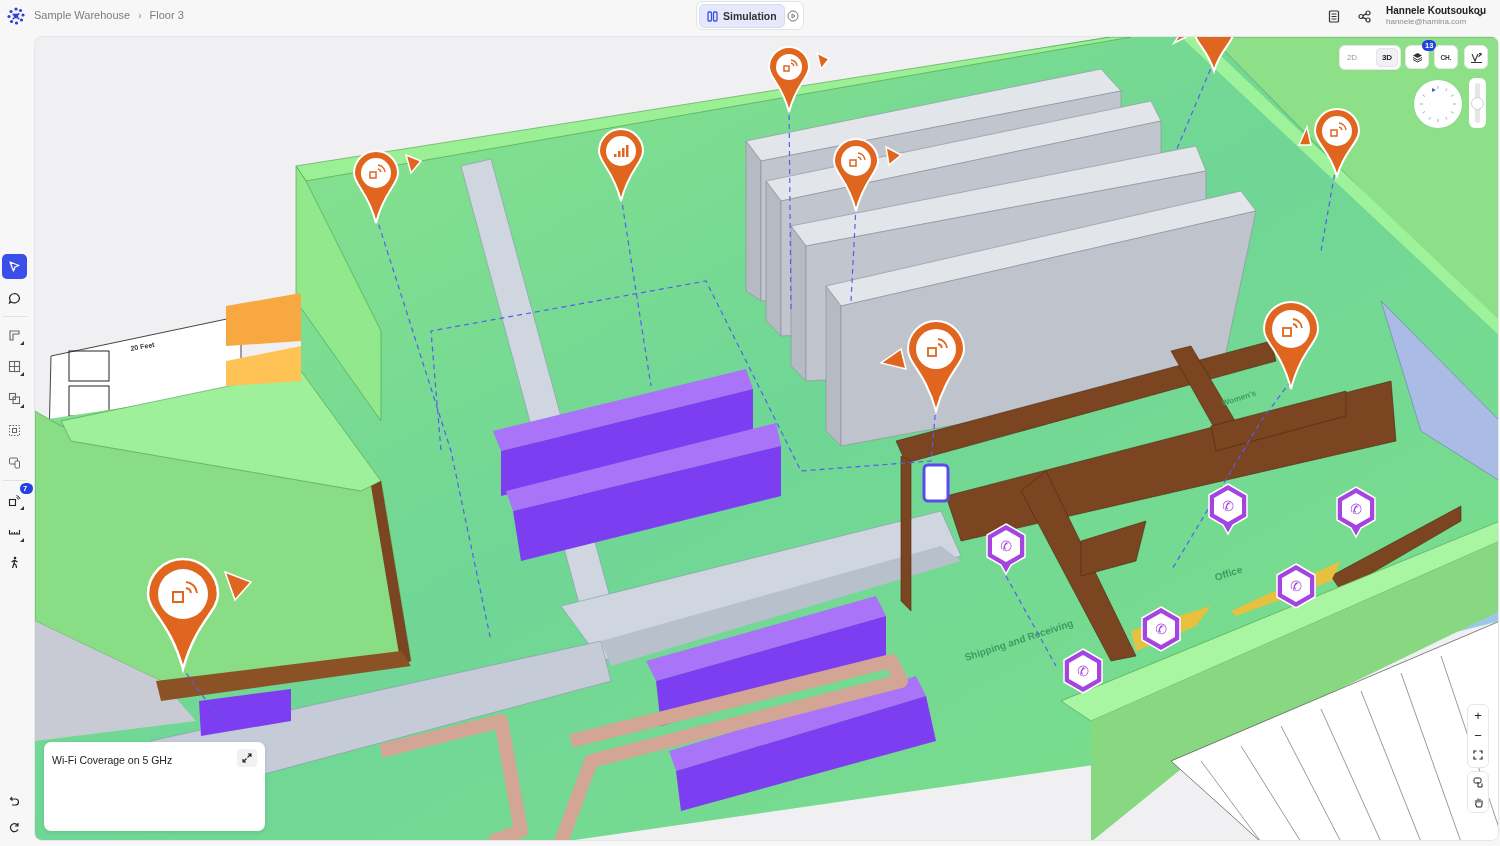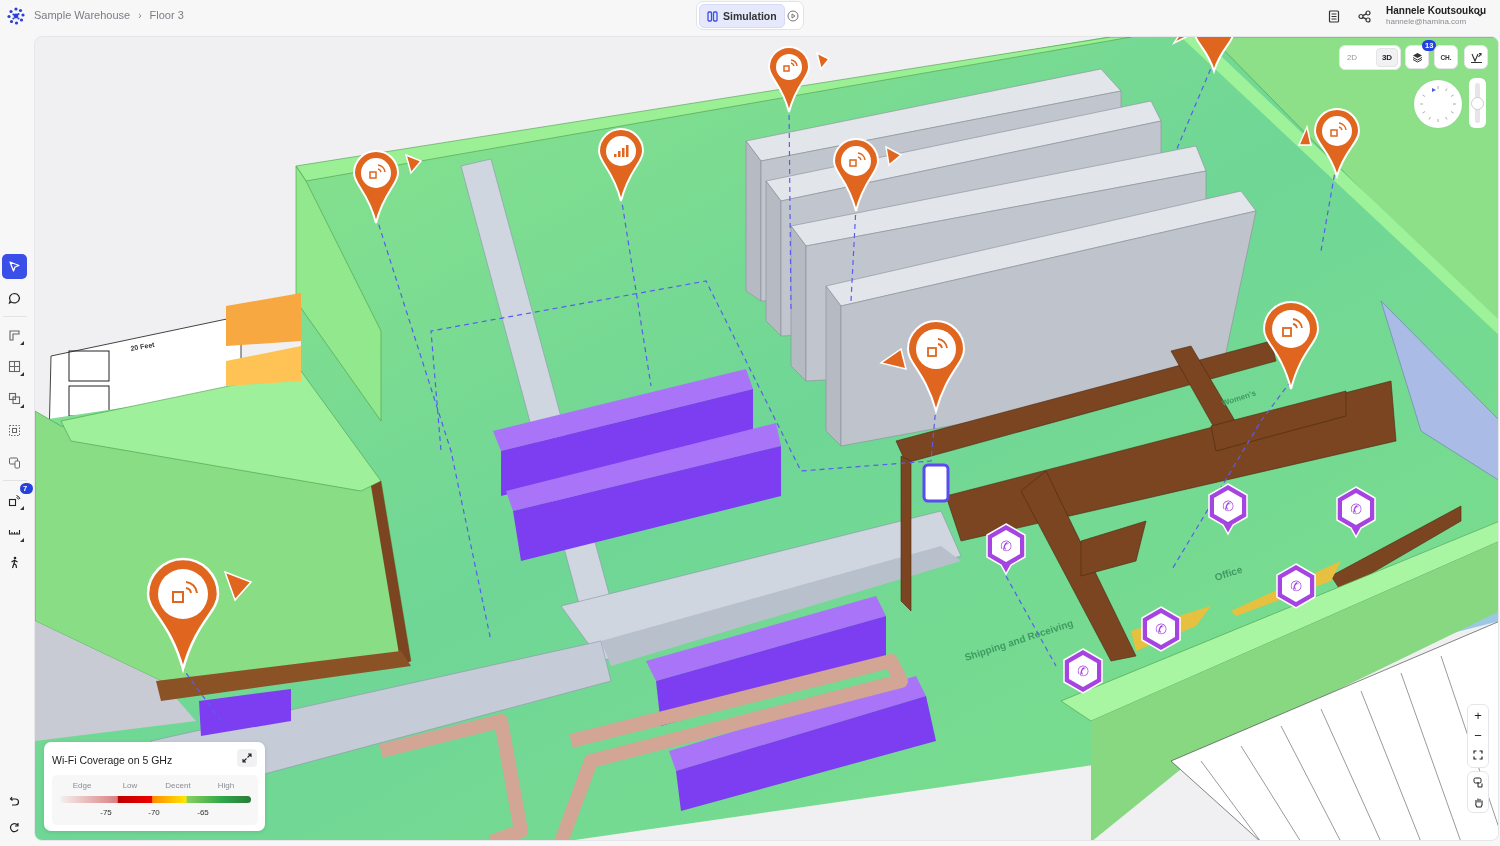--- a/index.html
+++ b/index.html
@@ -487,27 +487,13 @@
   </div>
 </div>
 
 <div class="legend">
   <div class="legend-title">Wi-Fi Coverage on 5 GHz</div>
   <div class="legend-expand">
     <svg width="10" height="10" viewBox="0 0 10 10">
         <path d="M6 1 L9 1 L9 4 M9 1 L5.5 4.5 M4 9 L1 9 L1 6 M1 9 L4.5 5.5" fill="none" stroke="#222" stroke-width="1.1"></path>
       </svg>
   </div>
-  <div class="legend-box">
-    <div class="legend-labels">
-      <span style="left:30px">Edge</span>
-      <span style="left:78px">Low</span>
-      <span style="left:126px">Decent</span>
-      <span style="left:174px">High</span>
-    </div>
-    <div class="legend-bar"></div>
-    <div class="legend-ticks">
-      <span style="left:54px">-75</span>
-      <span style="left:102px">-70</span>
-      <span style="left:151px">-65</span>
-    </div>
-  </div>
 </div>
 
 </body></html>

